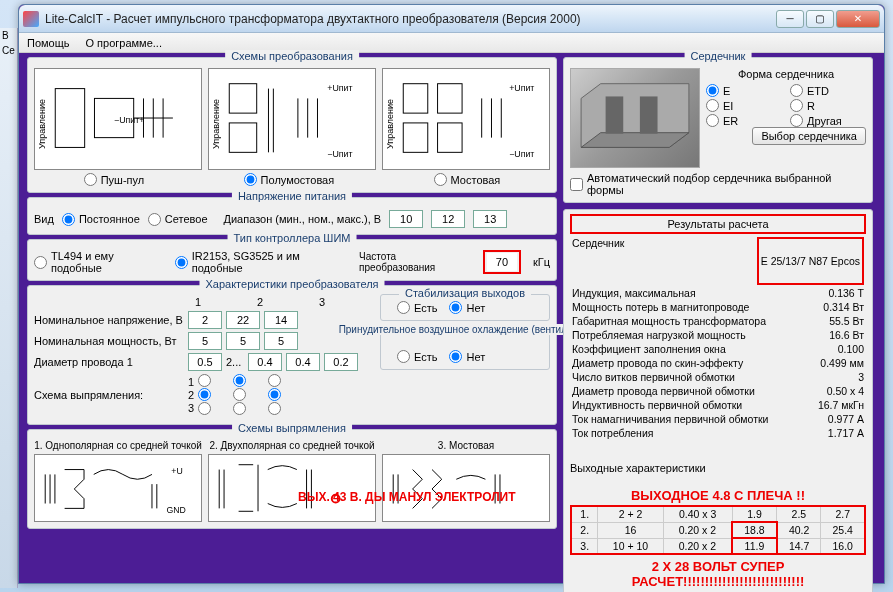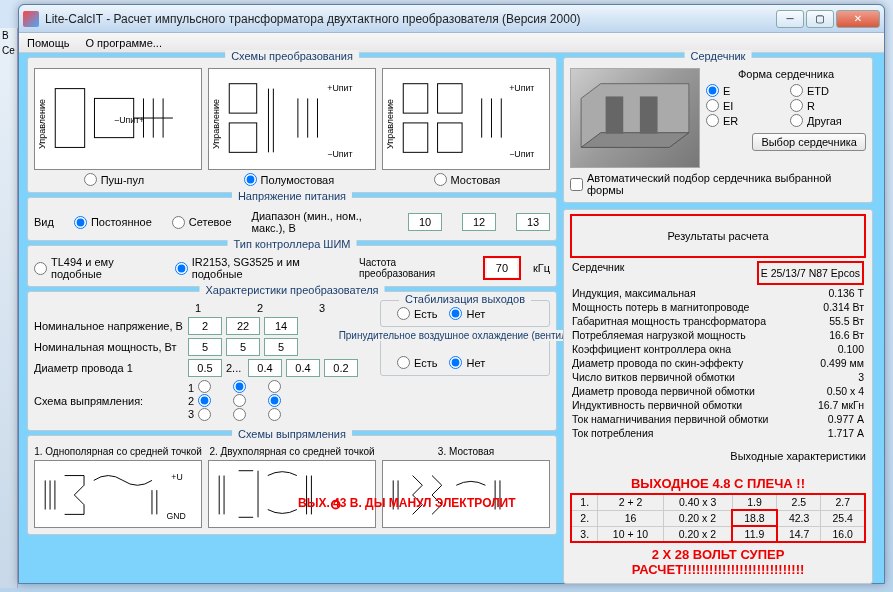--- a/index.html
+++ b/index.html
@@ -11,21 +11,21 @@
   height: 592px;
   overflow: hidden;
   position: relative;
 }
 .window {
   position: absolute;
   left: 18px;
   top: 4px;
   width: 867px;
   height: 580px;
-  background: #7dd3fc;
+  background: #4c1d95;
   border: 1px solid #5a7fa8;
   border-radius: 6px 6px 0 0;
   box-shadow: 0 0 8px rgba(0,0,0,0.3);
 }
 .titlebar {
   height: 28px;
   background: linear-gradient(to bottom, #eef5fc 0%, #d6e6f6 50%, #bfd6ee 100%);
   border-radius: 6px 6px 0 0;
   display: flex;
   align-items: center;
@@ -91,21 +91,21 @@
   width: 168px;
   border: 1px solid #888;
   background: #fff;
   height: 102px;
   position: relative;
 }
 .scheme-svg { width:100%; height:100%; }
 .radio-row { display: flex; justify-content: space-around; margin-top: 3px; }
 .radio-item { display: flex; align-items: center; gap: 4px; }
 .radio-item input { margin:0; }
-.power-row { display:flex; align-items:center; gap:20px; margin-top:8px;}
+.power-row { display:flex; align-items:center; gap:8px; margin-top:8px;}
 .input-box {
   width: 34px;
   height: 18px;
   border: 1px solid #7a9;
   background: #fff;
   text-align: center;
   font-size: 11px;
   padding: 1px;
 }
 .controller-row { display:flex; align-items:center; gap:12px; margin-top:6px;}
@@ -137,25 +137,25 @@
 .btn {
   border:1px solid #888;
   background: linear-gradient(to bottom,#fdfdfd,#e4e4e4);
   padding: 2px 8px;
   border-radius:3px;
   cursor:pointer;
   font-size:11px;
 }
 .auto-row { display:flex; align-items:center; gap:4px; margin-top:4px;}
 .results-box { margin-top:6px; }
-.results-title-box { border:2px solid #e00; text-align:center; padding:14px; }
+.results-title-box { border:2px solid #e00; text-align:center; padding:2px; }
 .results-table { width:100%; margin-top:2px;}
 .results-table .r-row { display:flex; justify-content:space-between; padding:1px 2px; font-size:10.5px;}
-.results-core { border:2px solid #e00; padding:4px 2px; }
-.out-title { text-align:right; margin-top:10px; position:relative;}
+.results-core { border:2px solid #e00; padding:16px 2px; }
+.out-title { text-align:left; margin-top:22px; position:relative;}
 .red-anno {
   color:#e00; font-weight:bold; font-size:13px;
   text-align:center; margin-top:14px;
 }
 .out-table { width:100%; border:2px solid #e00; margin-top:2px; border-collapse:collapse;}
 .out-table td { border:1px solid #ccc; padding:1px 4px; font-size:10.5px; text-align:center;}
 .out-table td.redcell { border:2px solid #e00; }
 .bottom-anno { color:#e00; font-weight:bold; font-size:13px; text-align:center; margin-top:4px;}
 .overlay-anno {
   position:absolute;
@@ -270,21 +270,21 @@
         <div class="power-row">
           <span>Вид</span>
           <label class="radio-item">
               <input type="radio" name="pk" checked="" style="">
               <span>Постоянное</span>
             </label>
           <label class="radio-item">
               <input type="radio" name="pk" style="">
               <span>Сетевое</span>
             </label>
-          <span style="margin-left:0;">Диапазон (мин., ном., макс.), В</span>
+          <span style="margin-left:8px;">Диапазон (мин., ном., макс.), В</span>
           <input class="input-box" value="10" style="">
           <input class="input-box" value="12" style="">
           <input class="input-box" value="13" style="">
         </div>
       </div>
 
       <div class="groupbox">
         <div class="gb-title">Тип контроллера ШИМ</div>
         <div class="controller-row">
           <label class="radio-item">
@@ -480,21 +480,21 @@
                 </label>
               <label class="radio-item">
                   <input type="radio" name="cf" style="">
                   <span>ER</span>
                 </label>
               <label class="radio-item">
                   <input type="radio" name="cf" style="">
                   <span>Другая</span>
                 </label>
             </div>
-            <div style="text-align:right;margin-top:6px;">
+            <div style="text-align:right;">
               <button class="btn">Выбор сердечника</button>
             </div>
           </div>
         </div>
         <div class="auto-row">
           <input type="checkbox" style="">
           <span>Автоматический подбор сердечника выбранной формы</span>
         </div>
       </div>
 
@@ -518,21 +518,21 @@
               </div>
               <div class="r-row">
                 <span>Габаритная мощность трансформатора</span>
                 <span>55.5 Вт</span>
               </div>
               <div class="r-row">
                 <span>Потребляемая нагрузкой мощность</span>
                 <span>16.6 Вт</span>
               </div>
               <div class="r-row">
-                <span>Коэффициент контроллера окна</span>
+                <span>Коэффициент заполнения окна</span>
                 <span>0.100</span>
               </div>
               <div class="r-row">
                 <span>Диаметр провода по скин-эффекту</span>
                 <span>0.499 мм</span>
               </div>
               <div class="r-row">
                 <span>Число витков первичной обмотки</span>
                 <span>3</span>
               </div>
@@ -564,21 +564,21 @@
                 <td>0.40 x 3</td>
                 <td>1.9</td>
                 <td>2.5</td>
                 <td>2.7</td>
               </tr>
               <tr>
                 <td>2.</td>
                 <td>16</td>
                 <td>0.20 x 2</td>
                 <td class="redcell">18.8</td>
-                <td>42.3</td>
+                <td>40.2</td>
                 <td>25.4</td>
               </tr>
               <tr>
                 <td>3.</td>
                 <td>10 + 10</td>
                 <td>0.20 x 2</td>
                 <td class="redcell">11.9</td>
                 <td>14.7</td>
                 <td>16.0</td>
               </tr>

